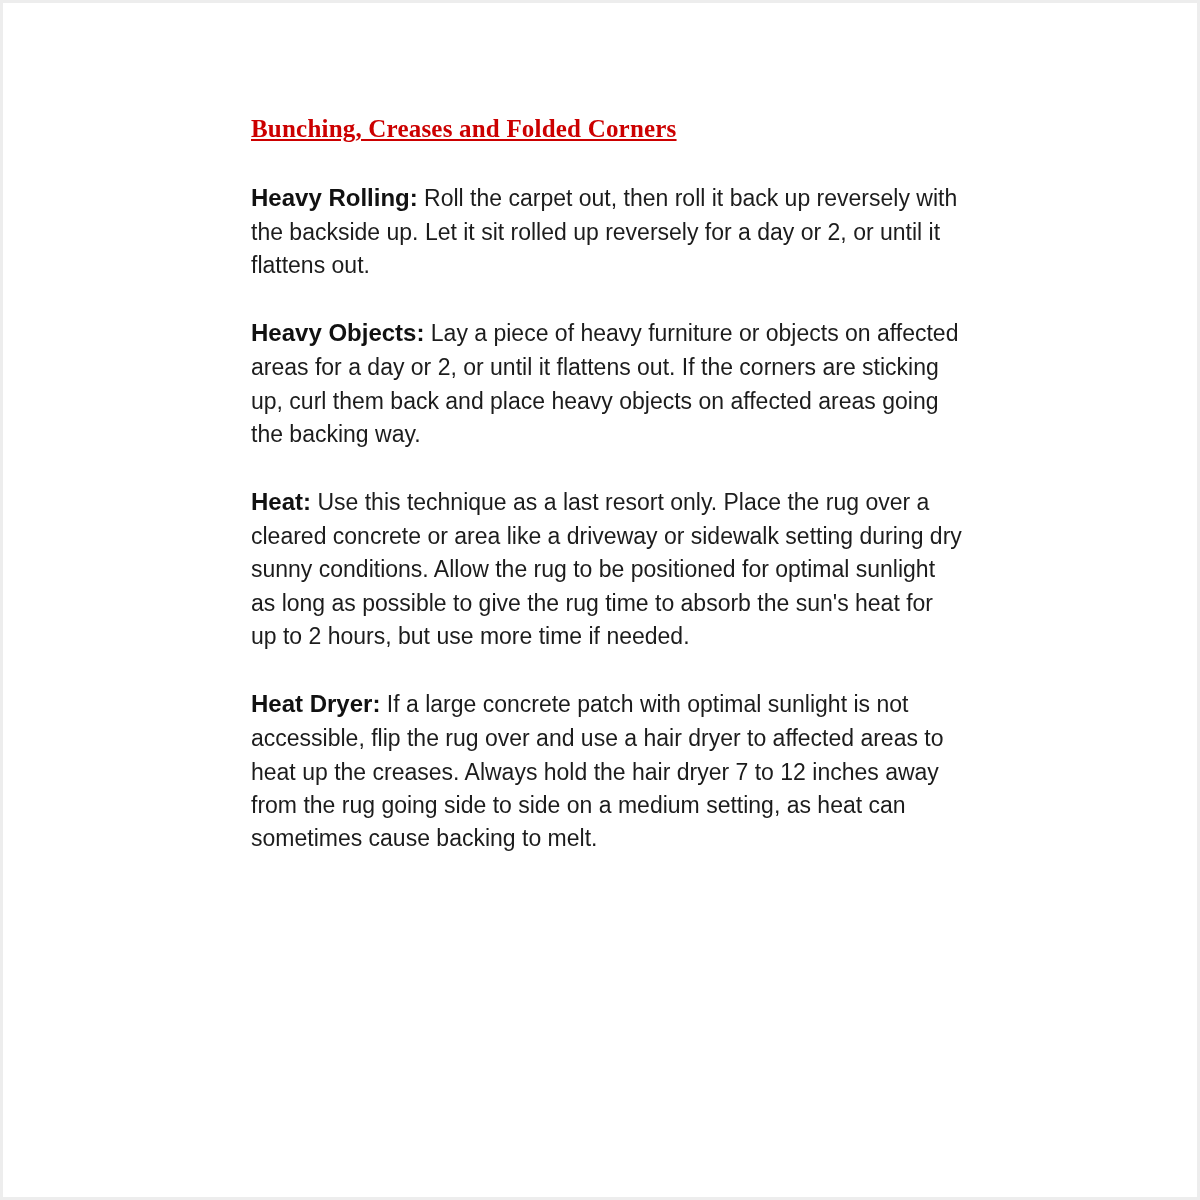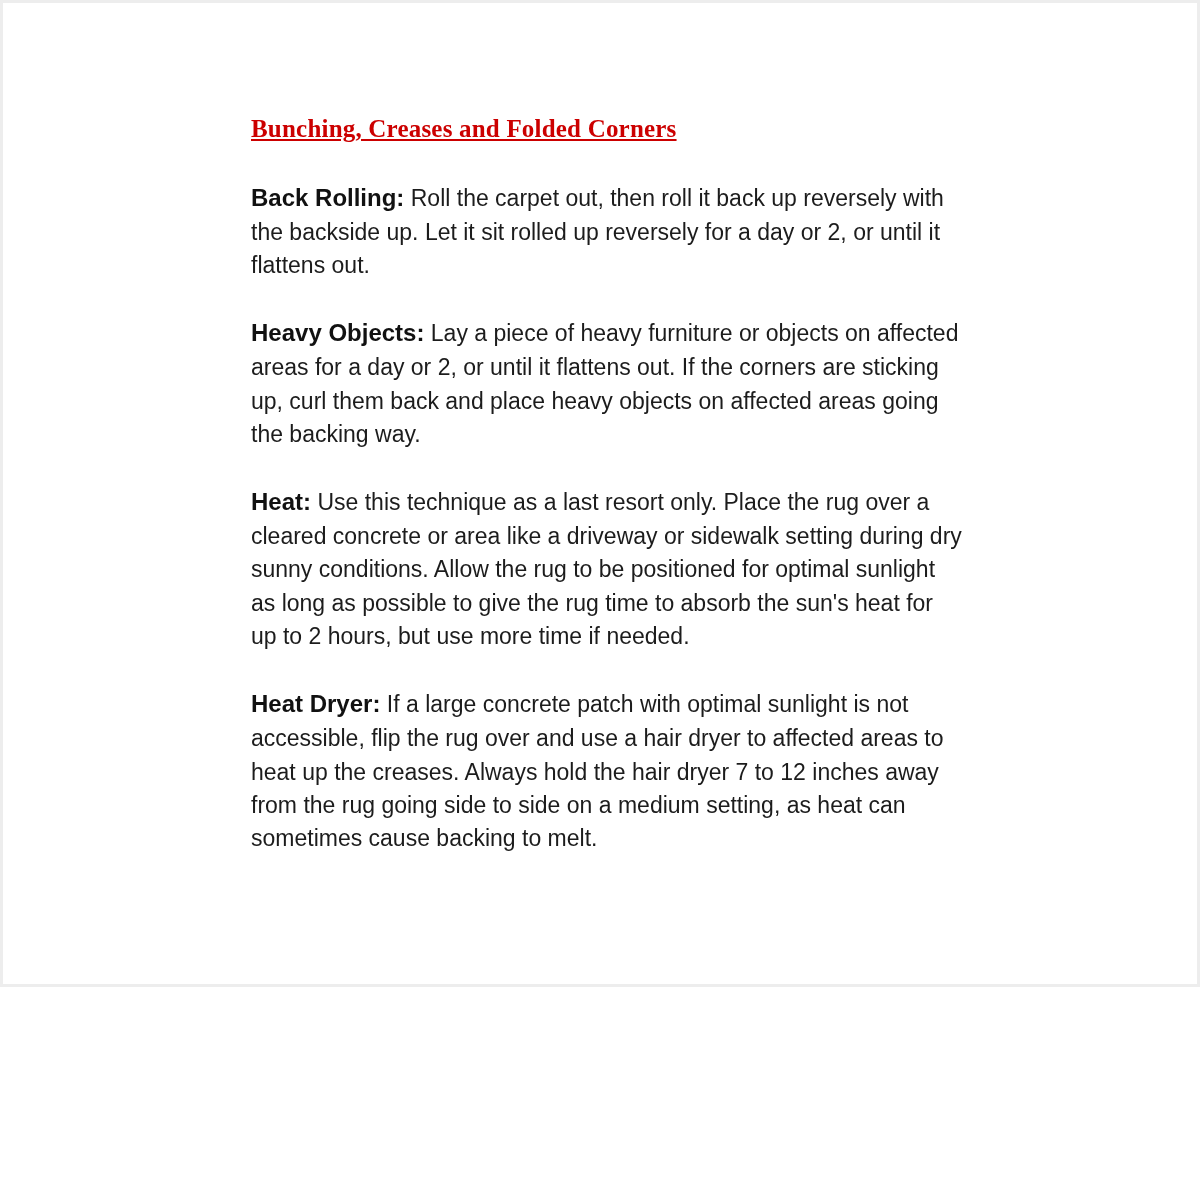--- a/index.html
+++ b/index.html
@@ -4,21 +4,21 @@
 <style>
   * { margin: 0; padding: 0; box-sizing: border-box; }
   html, body {
     width: 1200px;
     height: 1200px;
     background: #ffffff;
     font-family: "Liberation Sans", sans-serif;
   }
   .page {
     width: 1200px;
-    height: 987px;
+    height: 1200px;
     background: #ffffff;
     border: 3px solid #ededed;
     position: relative;
     overflow: hidden;
   }
   .content {
     position: absolute;
     top: 112px;
     left: 248px;
     width: 712px;
@@ -47,21 +47,21 @@
 </head>
 <body>
 
 <div class="page">
   <div class="content">
 
     <h1 class="doc-heading">Bunching, Creases and Folded Corners</h1>
 
 
     <p class="para">
-      <span class="lead">Back Rolling:</span>
+      <span class="lead">Heavy Rolling:</span>
       <span>Roll the carpet out, then roll it back up reversely with the backside up. Let it sit rolled up reversely for a day or 2, or until it flattens out.</span>
     </p>
 
     <p class="para">
       <span class="lead">Heavy Objects:</span>
       <span>Lay a piece of heavy furniture or objects on affected areas for a day or 2, or until it flattens out. If the corners are sticking up, curl them back and place heavy objects on affected areas going the backing way.</span>
     </p>
 
     <p class="para">
       <span class="lead">Heat:</span>

